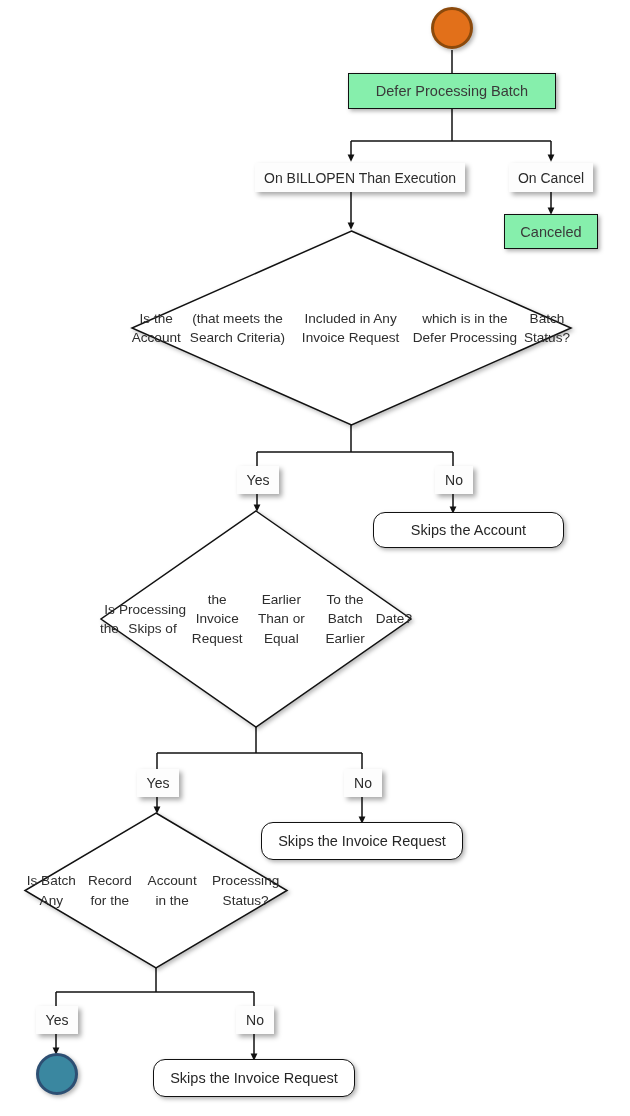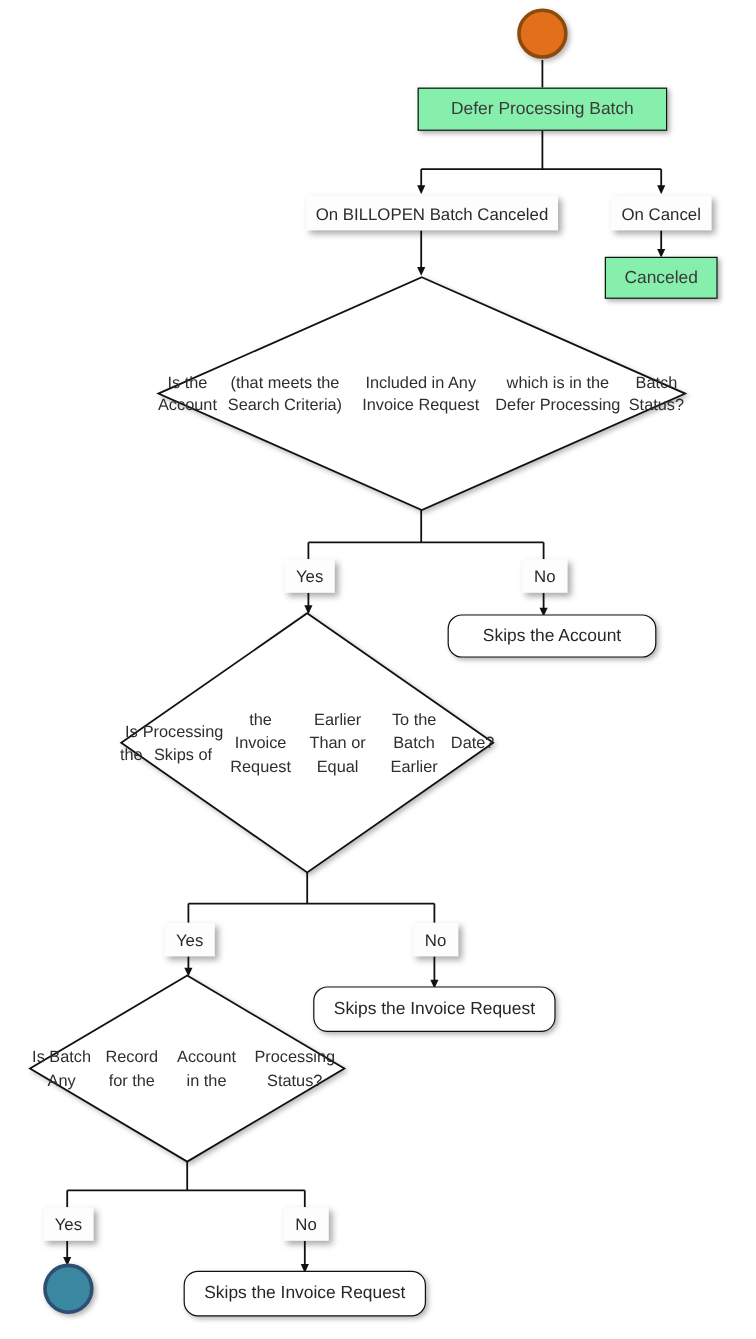--- a/index.html
+++ b/index.html
@@ -159,21 +159,21 @@
 
   <div class="node circle" style="left:431px; top:7px; width:42px; height:42px;
               background:#e2701a; border:3px solid #8c4a0c;
               filter:drop-shadow(2px 2px 2px rgba(0,0,0,0.3));"></div>
 
   <div class="node rect" style="left:348px; top:73px; width:208px; height:36px;">
     <span>Defer Processing Batch</span>
   </div>
 
   <div class="node label" style="left:255px; top:163px; width:210px; height:29px;">
-    <span>On BILLOPEN Batch Canceled</span>
+    <span>On BILLOPEN Than Execution</span>
   </div>
 
   <div class="node label" style="left:509px; top:163px; width:84px; height:29px;">
     <span>On Cancel</span>
   </div>
 
   <div class="node rect" style="left:504px; top:214px; width:94px; height:35px;">
     <span>Canceled</span>
   </div>
 
@@ -190,21 +190,21 @@
     </div>
   </div>
 
   <div class="node label" style="left:237px; top:466px; width:42px; height:28px;">
     <span>Yes</span>
   </div>
   <div class="node label" style="left:435px; top:466px; width:38px; height:28px;">
     <span>No</span>
   </div>
 
-  <div class="node rrect" style="left:373px; top:512px; width:174px; height:36px;">
+  <div class="node rrect" style="left:373px; top:512px; width:191px; height:36px;">
     <span>Skips the Account</span>
   </div>
 
   <div class="node diamond" style="left:100px; top:510px; width:312px; height:218px;">
     <svg width="312" height="218" viewBox="0 0 312 218">
       <polygon points="156,1 311,109 156,217 1,109" fill="#ffffff" stroke="#111111" stroke-width="1.5" style="filter:drop-shadow(2.5px 2.5px 2px rgba(0,0,0,0.28));"></polygon>
     </svg>
     <div class="dtext">
       <span>Is the</span>
       <span>Processing Skips of</span>

